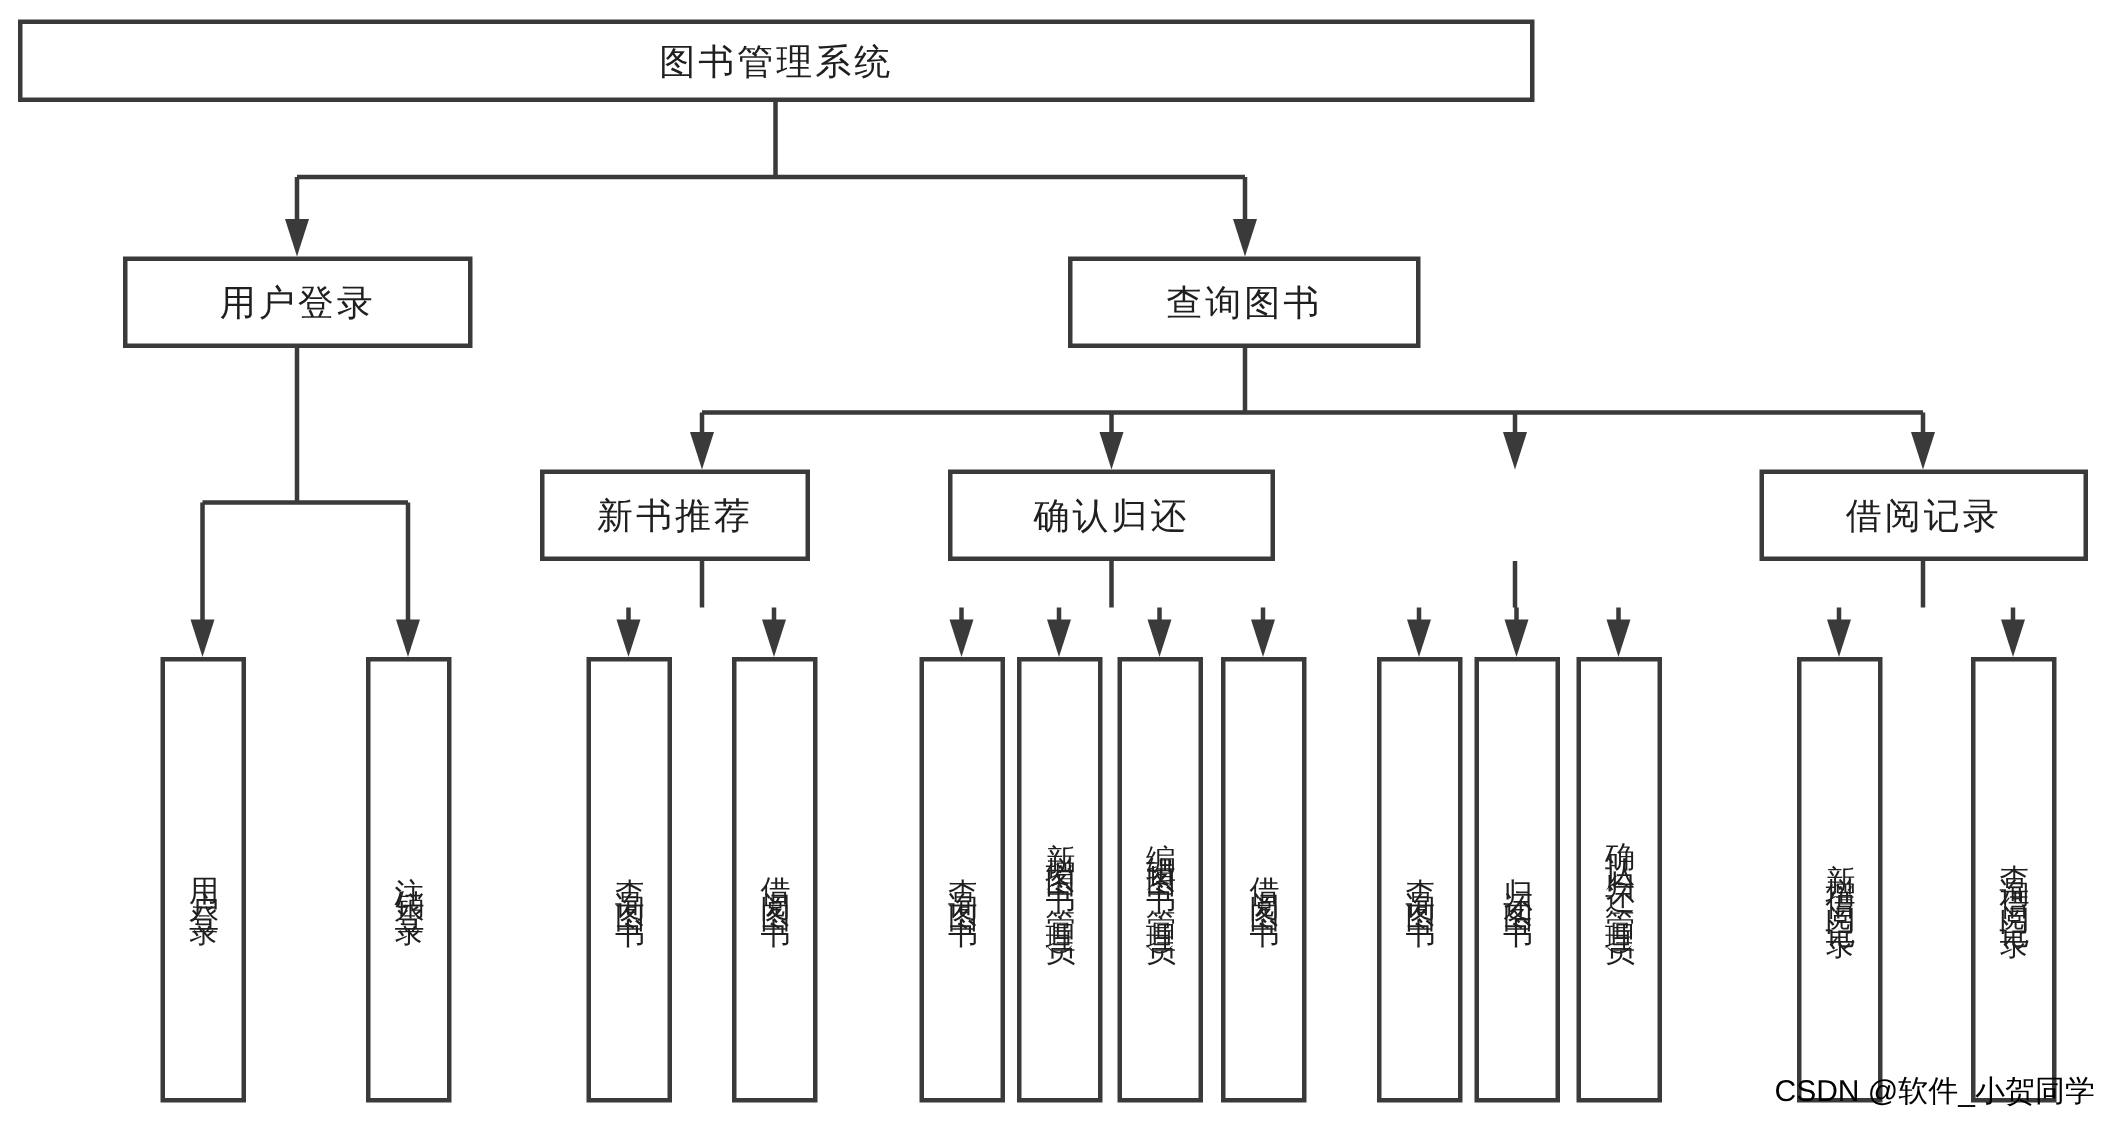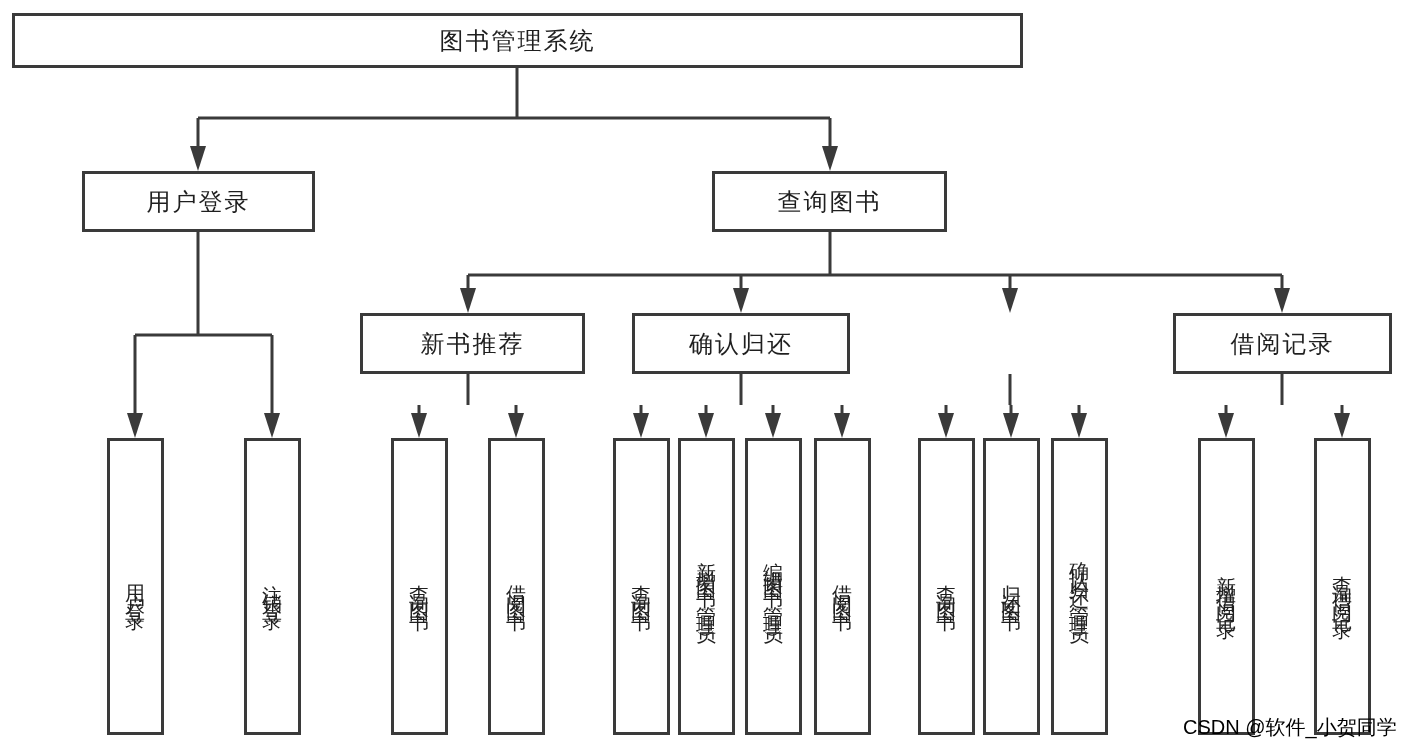--- a/index.html
+++ b/index.html
@@ -70,21 +70,21 @@
       <polygon points="1218,413 1234,413 1226,438"></polygon>
       <polygon points="1334,413 1350,413 1342,438"></polygon>
     </g>
   </svg>
 
   <div class="node hbox" style="left:12px;top:13px;width:1011px;height:55px;">图书管理系统</div>
 
   <div class="node hbox" style="left:82px;top:171px;width:233px;height:61px;">用户登录</div>
   <div class="node hbox" style="left:712px;top:171px;width:235px;height:61px;">查询图书</div>
 
-  <div class="node hbox" style="left:360px;top:313px;width:225px;height:61px;">新书推荐</div>
+  <div class="node hbox" style="left:360px;top:313px;width:180px;height:61px;">新书推荐</div>
   <div class="node hbox" style="left:632px;top:313px;width:218px;height:61px;">确认归还</div>
   <div class="node hbox" style="left:1173px;top:313px;width:219px;height:61px;">借阅记录</div>
 
   <div class="node leaf" style="left:107px;top:438px;width:57px;height:297px;">
     <span class="vtext">用户登录</span>
   </div>
   <div class="node leaf" style="left:244px;top:438px;width:57px;height:297px;">
     <span class="vtext">注销登录</span>
   </div>
 

